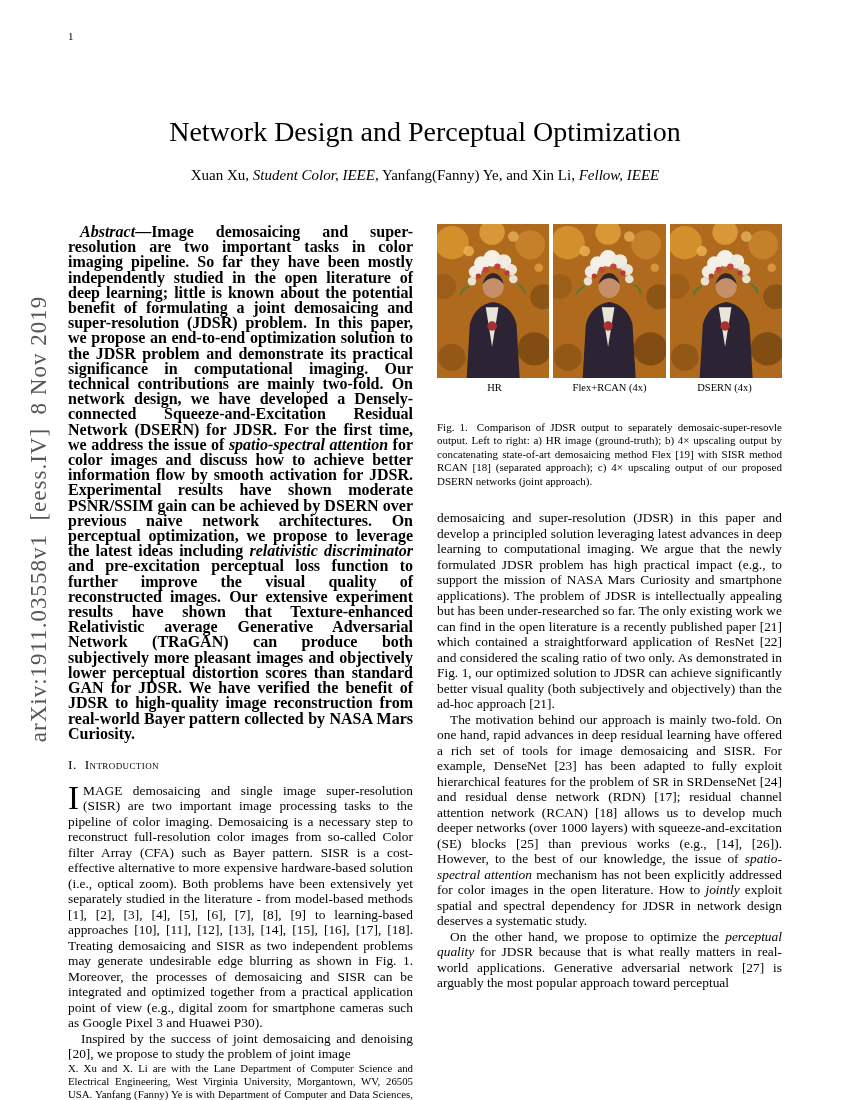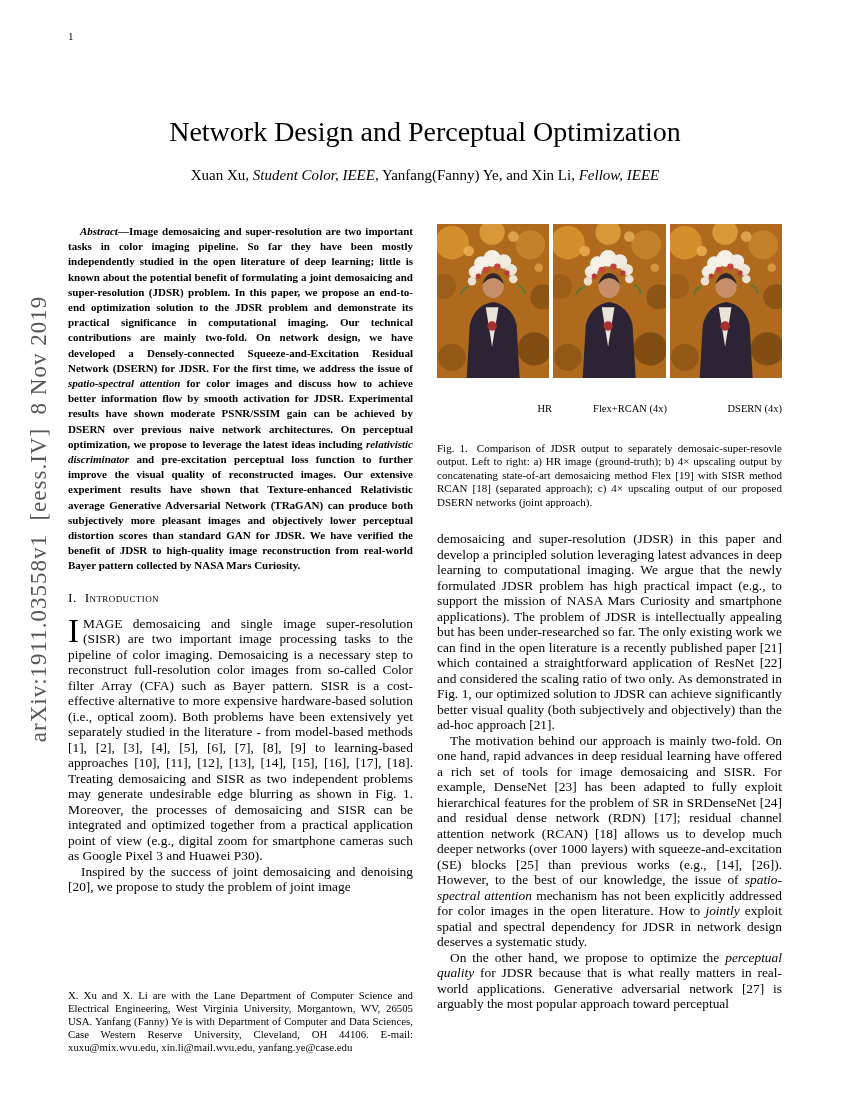--- a/index.html
+++ b/index.html
@@ -9,21 +9,21 @@
     background:#fff; color:#000;
     font-family:"Liberation Serif", serif;
     padding:30px 68px 0 68px; overflow:hidden;
   }
   .header { display:flex; justify-content:space-between; font-size:11px; letter-spacing:.2px; }
   .title { margin-top:34px; text-align:center; font-size:28px; line-height:37px; font-weight:400; }
   .authors { margin-top:17px; text-align:center; font-size:15px; }
   .columns { margin-top:40px; display:flex; gap:24px; height:840px; }
   .col { flex:1; min-width:0; display:flex; flex-direction:column; }
   .abstract, .index-terms {
-    font-weight:bold; font-size:11px; line-height:15.2px;
+    font-weight:bold; font-size:16px; line-height:15.2px;
     text-align:justify; text-indent:12px;
   }
   .index-terms { margin-top:11px; }
   .seg-it { font-style:italic; }
   h2.section {
     margin:16px 0 10px; text-align:left; font-size:13.5px; font-weight:400;
     font-variant:small-caps; letter-spacing:.4px;
   }
   h2.section .hnum { margin-right:8px; }
   .body { font-size:13.4px; line-height:15.5px; text-align:justify; }
@@ -32,21 +32,21 @@
   .footnote {
     margin-top:auto; padding-bottom:10px;
     font-size:10.8px; line-height:13px; text-align:justify;
   }
   .figure { margin-bottom:22px; }
   .fig-row { display:flex; gap:4px; }
   .fig-img { flex:1; height:154px; overflow:hidden; background:#b06a1e; }
   .fig-img svg { display:block; width:100%; height:100%; }
   .fig-img.blurred svg { filter: blur(0.7px); }
   .fig-labels { display:flex; margin-top:4px; font-size:10.5px; }
-  .fig-labels span { flex:1; text-align:right;margin-top:21px; }
+  .fig-labels span { flex:1; text-align:center; }
   figcaption { margin-top:28px; font-size:11px; line-height:13.4px; text-align:justify; }
   .cap-lead { margin-right:9px; }
   .watermark {
     position:absolute; left:-240px; top:505px; width:560px; height:28px;
     transform:rotate(-90deg); text-align:center;
     font-size:23px; letter-spacing:1px; color:#55555a; white-space:pre;
   }
 </style>
 </head>
 <body>

